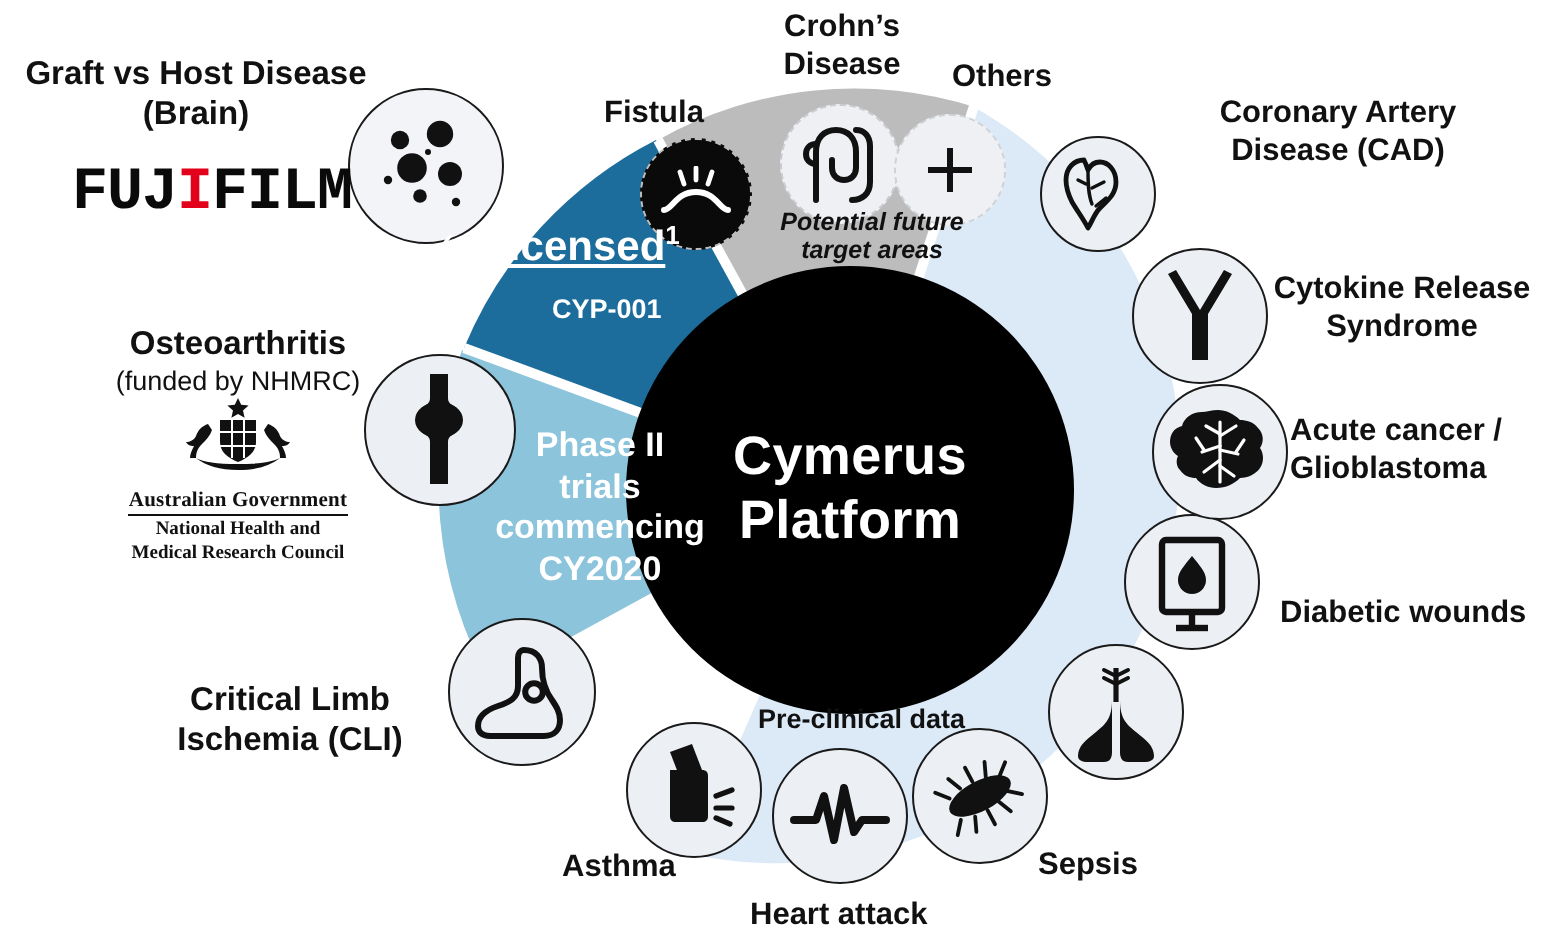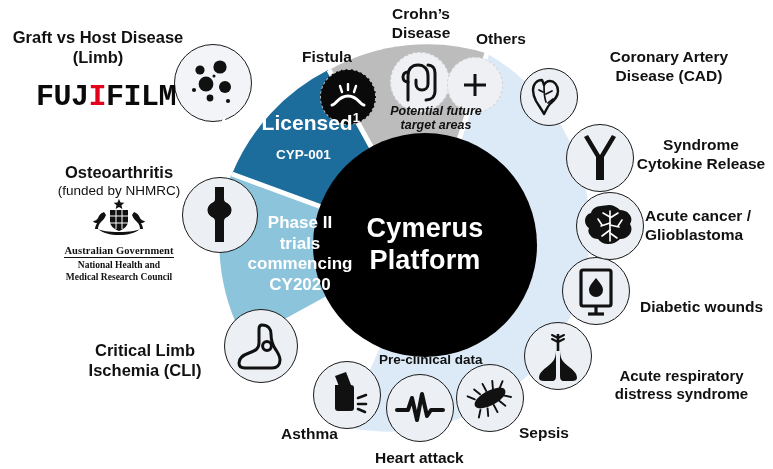--- a/index.html
+++ b/index.html
@@ -72,21 +72,21 @@
     </g>
   </svg>
 
   <div class="hub">
     <span>Cymerus</span>
     <span>Platform</span>
   </div>
 
   <div class="wlabel" style="left:213px;top:110px;font-size:21px;">
     <span class="chk">✓</span>
-    <span style="margin-left:26px;">Licensed</span><span class="sup">1</span>
+    <span style="margin-left:6px;text-decoration:underline;">Licensed</span><span class="sup">1</span>
   </div>
   <div class="wlabel" style="left:276px;top:147px;font-size:13.5px;">CYP-001</div>
 
   <div class="wlabel" style="left:240px;top:213px;width:120px;text-align:center;font-size:17px;">
     <div>Phase II</div>
     <div>trials</div>
     <div>commencing</div>
     <div>CY2020</div>
   </div>
 
@@ -242,21 +242,21 @@
 
   <div class="ico dashed" style="left:447px;top:57px;width:56px;height:56px;border-color:#cfd2d6;">
     <svg width="28" height="28" viewBox="0 0 28 28">
       <line x1="14" y1="3" x2="14" y2="25" stroke="#111" stroke-width="3"></line>
       <line x1="3" y1="14" x2="25" y2="14" stroke="#111" stroke-width="3"></line>
     </svg>
   </div>
 
   <div class="lbl" style="left:2px;top:28px;width:192px;text-align:center;font-size:16.5px;">
     <div>Graft vs Host Disease</div>
-    <div>(Limb)</div>
+    <div>(Brain)</div>
   </div>
   <div class="fuji" style="left:36px;top:80px;"><span>FUJ</span><span class="dot">I</span><span>FILM</span></div>
 
   <div class="lbl" style="left:34px;top:163px;width:170px;text-align:center;font-size:16.5px;">Osteoarthritis</div>
   <div class="lbl sub" style="left:34px;top:183px;width:170px;text-align:center;font-size:13.5px;">(funded by NHMRC)</div>
 
   <div class="nhmrc" style="left:24px;top:198px;">
     <svg class="crest" width="74" height="42" viewBox="0 0 74 42">
 
       <path fill="#111" d="M37 1l1.6 3.4 3.7.4-2.8 2.5.8 3.6L37 9l-3.3 1.9.8-3.6L31.7 4.8l3.7-.4z"></path>
@@ -288,35 +288,31 @@
     <div>Critical Limb</div>
     <div>Ischemia (CLI)</div>
   </div>
 
   <div class="lbl" style="left:281px;top:425px;font-size:15.5px;">Asthma</div>
 
   <div class="lbl" style="left:375px;top:449px;font-size:15.5px;">Heart attack</div>
 
   <div class="lbl" style="left:519px;top:424px;font-size:15.5px;">Sepsis</div>
 
-  <div class="lbl" style="left:594px;top:367px;width:175px;text-align:center;font-size:15px;">
-    <div>Acute respiratory</div>
-    <div>distress syndrome</div>
-  </div>
 
   <div class="lbl" style="left:640px;top:298px;font-size:15.5px;">Diabetic wounds</div>
 
   <div class="lbl" style="left:645px;top:207px;width:125px;text-align:left;font-size:15.5px;">
     <div>Acute cancer /</div>
     <div>Glioblastoma</div>
   </div>
 
   <div class="lbl" style="left:629px;top:136px;width:144px;text-align:center;font-size:15.5px;">
+    <div>Cytokine Release</div>
     <div>Syndrome</div>
-    <div>Cytokine Release</div>
   </div>
 
   <div class="lbl" style="left:571px;top:48px;width:196px;text-align:center;font-size:15.5px;">
     <div>Coronary Artery</div>
     <div>Disease (CAD)</div>
   </div>
 
   <div class="lbl" style="left:302px;top:48px;font-size:15.5px;">Fistula</div>
 
   <div class="lbl" style="left:366px;top:5px;width:110px;text-align:center;font-size:15.5px;">

